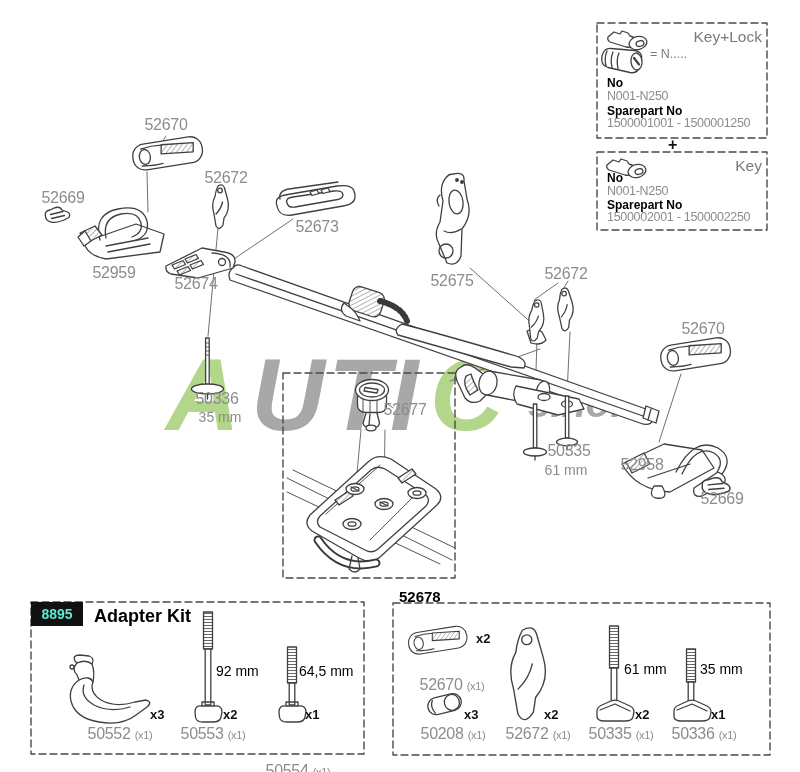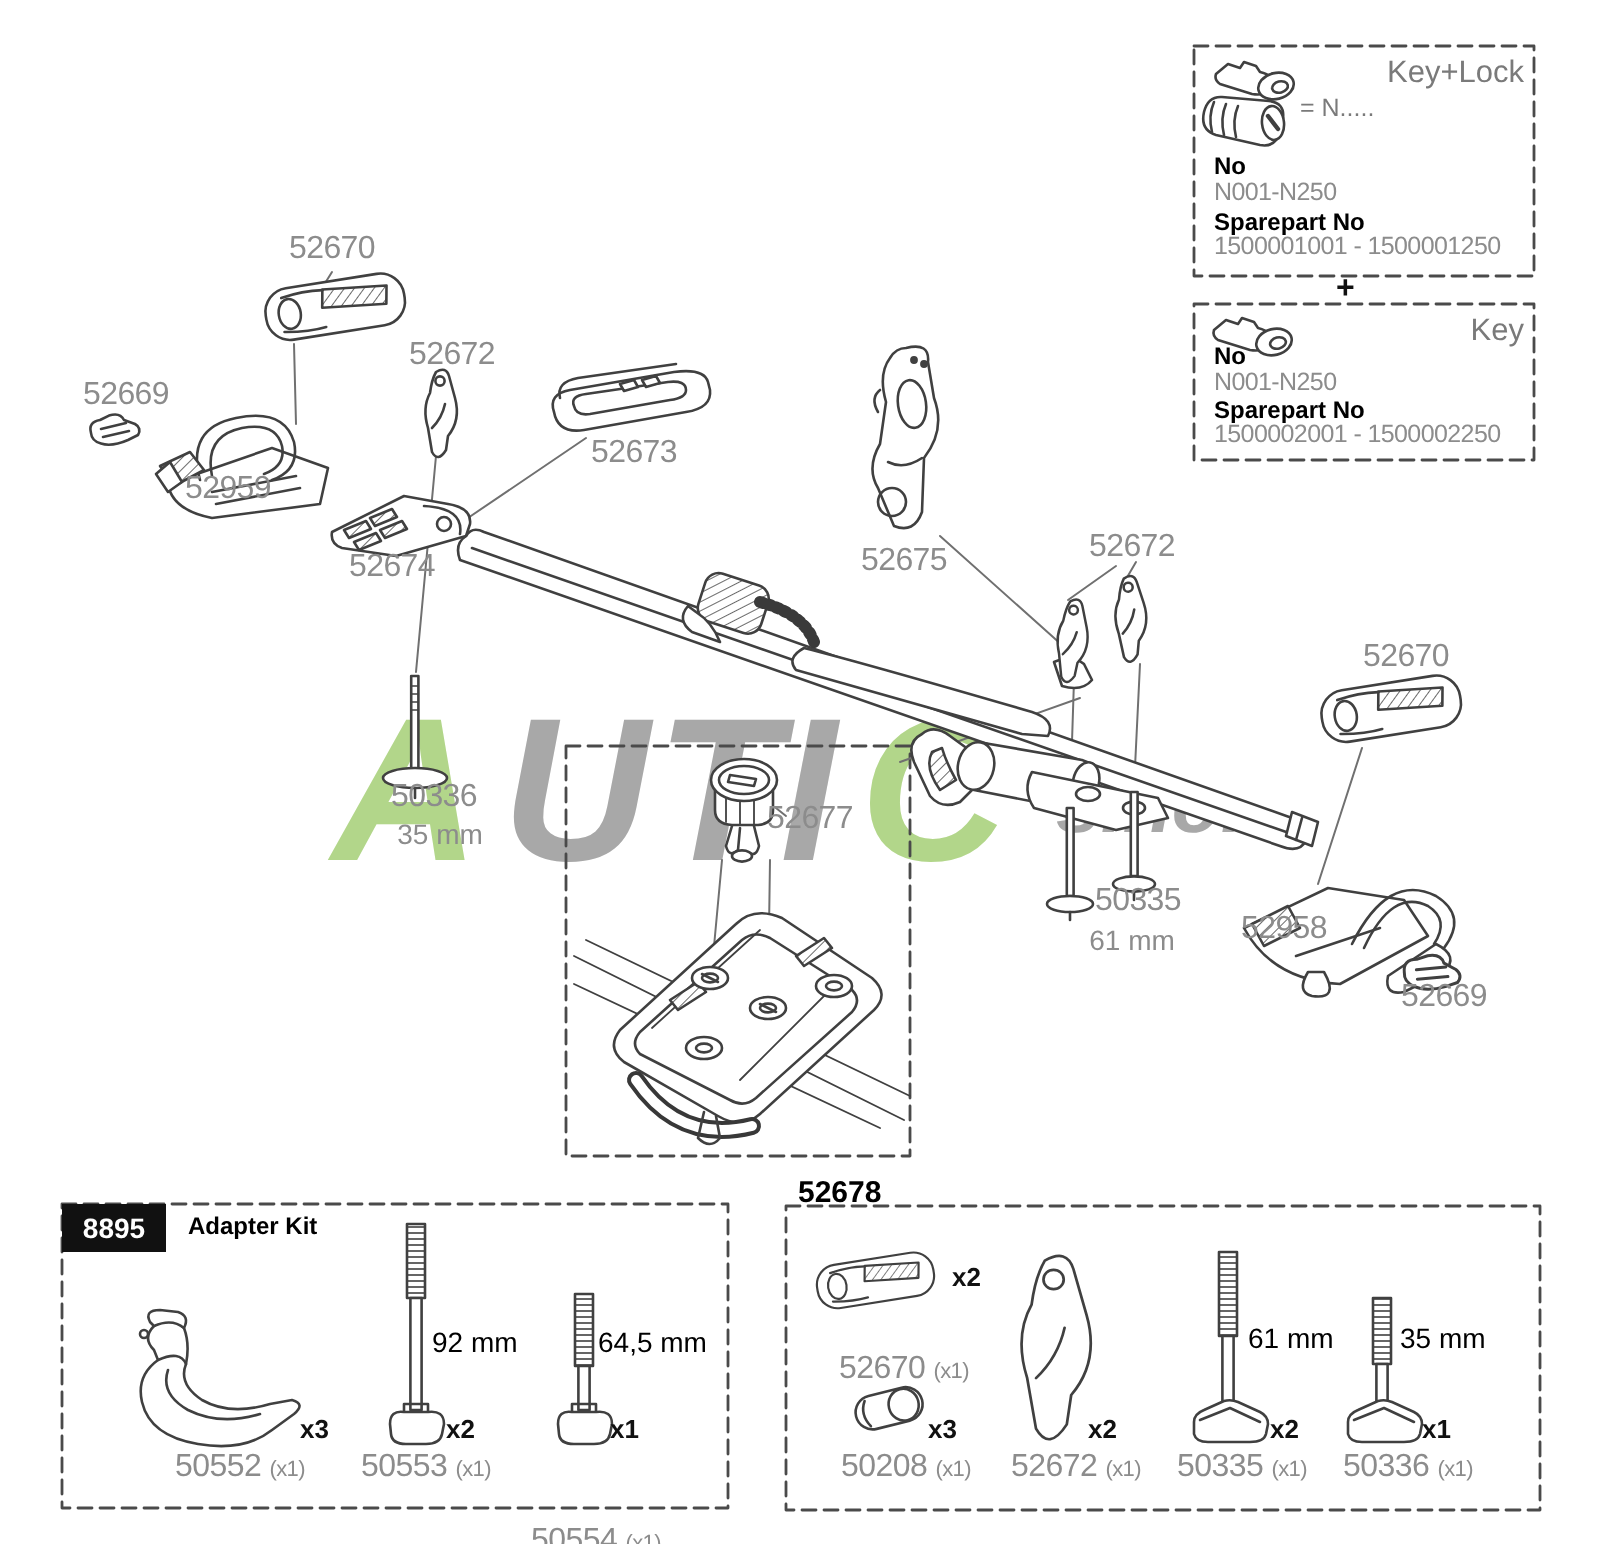--- a/index.html
+++ b/index.html
@@ -17,23 +17,23 @@
   .plabel{color:#8c8c8c;font-size:16px;letter-spacing:-0.3px;transform:translateX(-50%);}
   .pdim{color:#8c8c8c;font-size:14px;transform:translateX(-50%);}
   .itemlabel{color:#8c8c8c;font-size:16px;letter-spacing:-0.3px;transform:translateX(-50%);}
   .itemlabel .per{font-size:11px;}
   .qty{color:#111;font-size:13px;font-weight:bold;}
   .dim{color:#000000;font-size:14px;}
   .boxtitle{color:#7a7a7a;font-size:15.5px;width:122px;text-align:right;}
   .lbl-b{color:#000;font-size:12px;font-weight:bold;text-align:right;}
   .val{color:#8c8c8c;font-size:12.5px;letter-spacing:-0.3px;}
   .plus{color:#111;font-size:16px;font-weight:bold;}
-  .codebox{background:#111;color:#ffffff;font-size:14px;font-weight:bold;text-align:center;
+  .codebox{background:#111;color:#5eead4;font-size:14px;font-weight:bold;text-align:center;
            width:52px;height:24px;line-height:24px;}
-  .kit-title{color:#000;font-weight:bold;font-size:12px;}
+  .kit-title{color:#000;font-weight:bold;font-size:18px;}
   .eq{color:#7a7a7a;font-size:12.5px;}
 </style>
 </head>
 <body>
 
 <div class="stage">
 
   <div class="wm">
     <span class="wm-letter" style="left: 166px; color: rgb(178, 214, 138);">A</span>
     <span class="wm-letter" style="left: 251px; color: rgb(168, 168, 168);">U</span>
@@ -285,21 +285,21 @@
   <div class="abs txt boxtitle" style="left:640px;top:157px">Key</div>
   <div class="abs txt lbl-b" style="left:607px;top:171px">No</div>
   <div class="abs txt val" style="left:607px;top:184px">N001-N250</div>
   <div class="abs txt lbl-b" style="left:607px;top:198px">Sparepart No</div>
   <div class="abs txt val" style="left:607px;top:210px">1500002001 - 1500002250</div>
 
   <div class="abs txt plabel" style="left:166px;top:116px">52670</div>
   <div class="abs txt plabel" style="left:63px;top:189px">52669</div>
   <div class="abs txt plabel" style="left:226px;top:169px">52672</div>
   <div class="abs txt plabel" style="left:317px;top:218px">52673</div>
-  <div class="abs txt plabel" style="left:114px;top:236px">52959</div>
+  <div class="abs txt plabel" style="left:114px;top:264px">52959</div>
   <div class="abs txt plabel" style="left:196px;top:275px">52674</div>
   <div class="abs txt plabel" style="left:452px;top:272px">52675</div>
   <div class="abs txt plabel" style="left:566px;top:265px">52672</div>
   <div class="abs txt plabel" style="left:703px;top:320px">52670</div>
   <div class="abs txt plabel" style="left:217px;top:390px">50336</div>
   <div class="abs txt pdim" style="left:220px;top:409px">35 mm</div>
   <div class="abs txt plabel" style="left:405px;top:401px">52677</div>
   <div class="abs txt plabel" style="left:569px;top:442px">50335</div>
   <div class="abs txt pdim" style="left:566px;top:462px">61 mm</div>
   <div class="abs txt plabel" style="left:642px;top:456px">52958</div>

